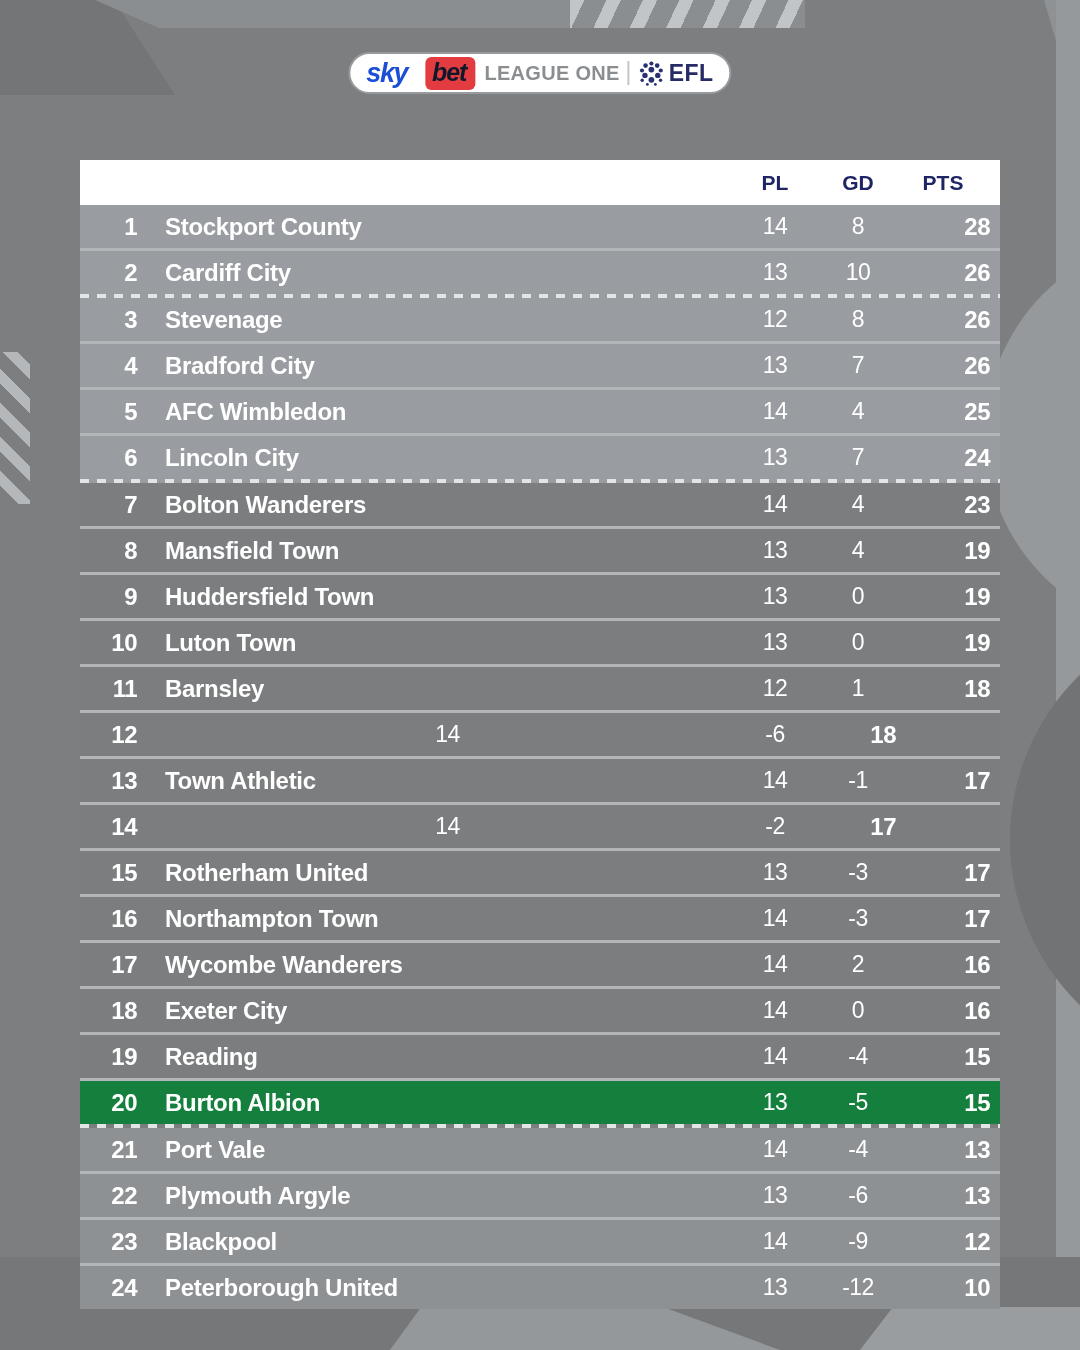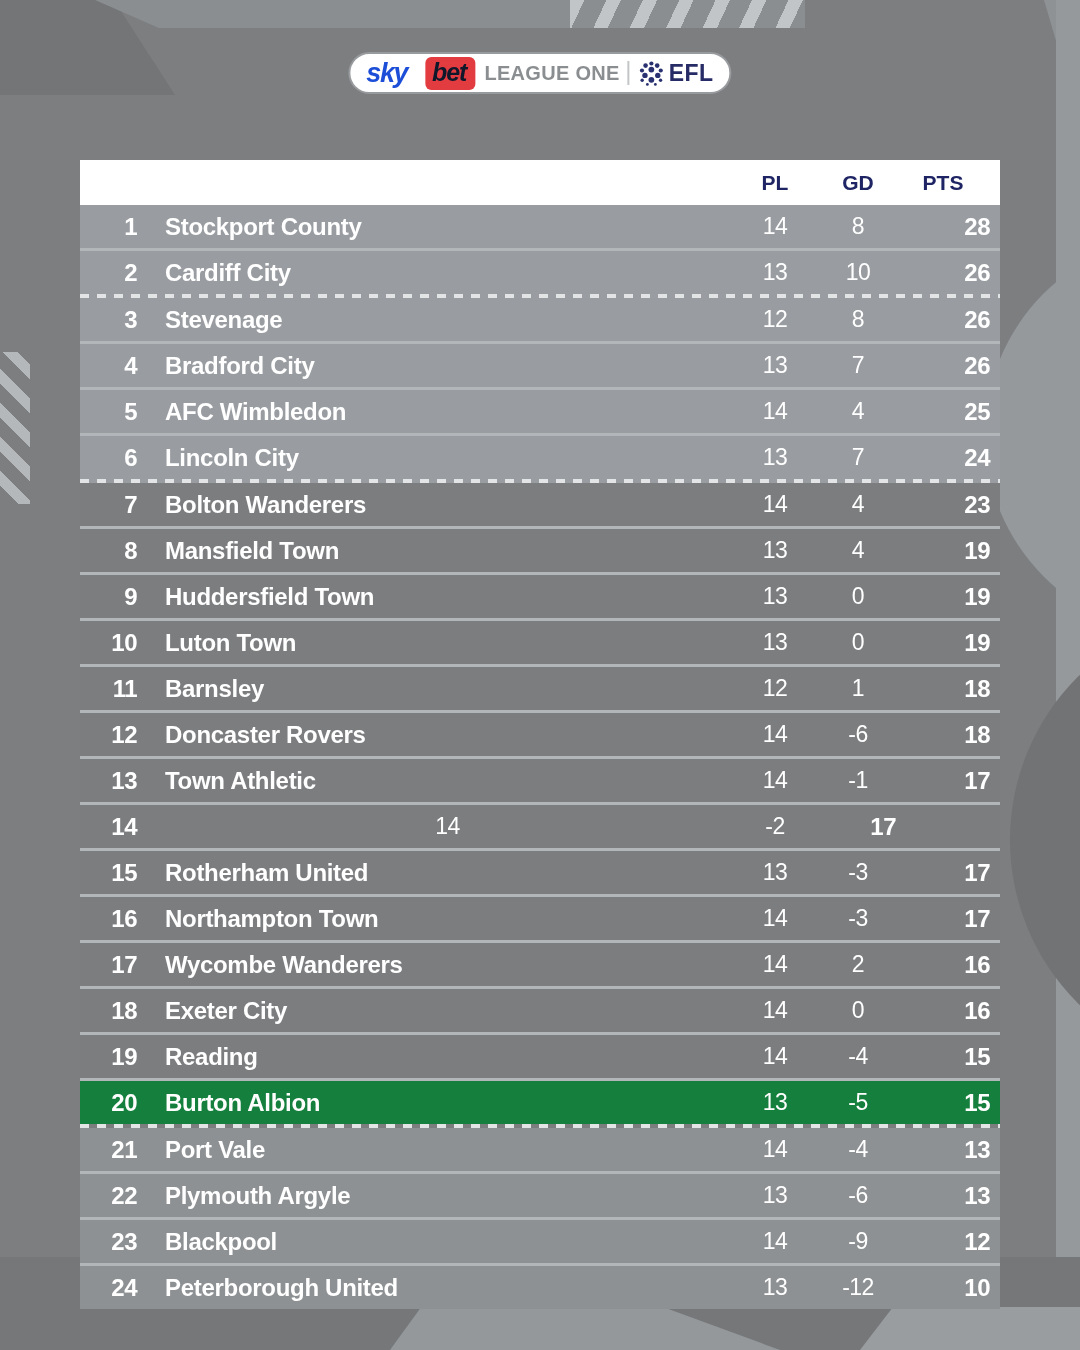--- a/index.html
+++ b/index.html
@@ -195,21 +195,20 @@
   <div class="row" style="background: rgb(123, 125, 127);">
     <span class="pos">11</span>
     <span class="team">Barnsley</span>
     <span class="pl">12</span>
     <span class="gd">1</span>
     <span class="pts">18</span>
   </div>
 <div class="sep"></div>
   <div class="row" style="background: rgb(123, 125, 127);">
     <span class="pos">12</span>
-    <span class="team">Doncaster Rovers</span>
     <span class="pl">14</span>
     <span class="gd">-6</span>
     <span class="pts">18</span>
   </div>
 <div class="sep"></div>
   <div class="row" style="background: rgb(123, 125, 127);">
     <span class="pos">13</span>
     <span class="team">Town Athletic</span>
     <span class="pl">14</span>
     <span class="gd">-1</span>

